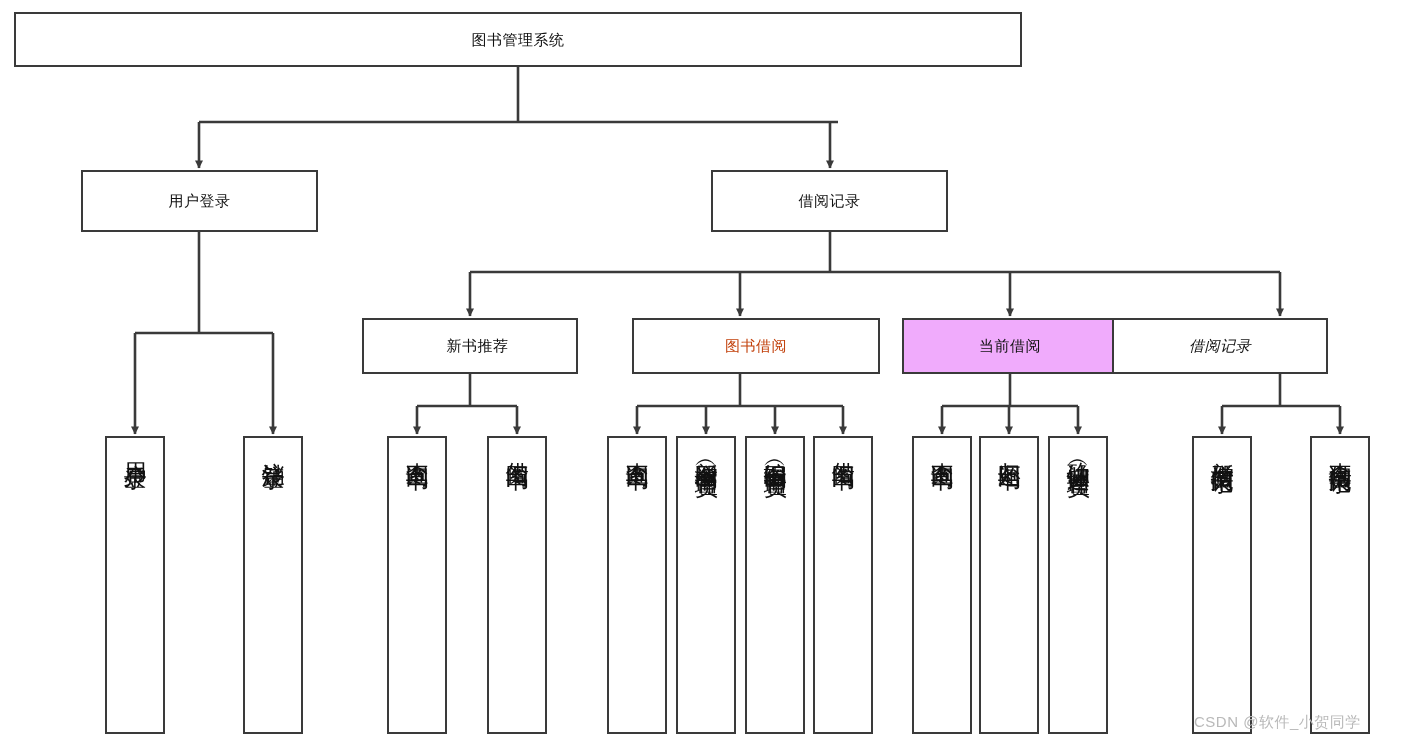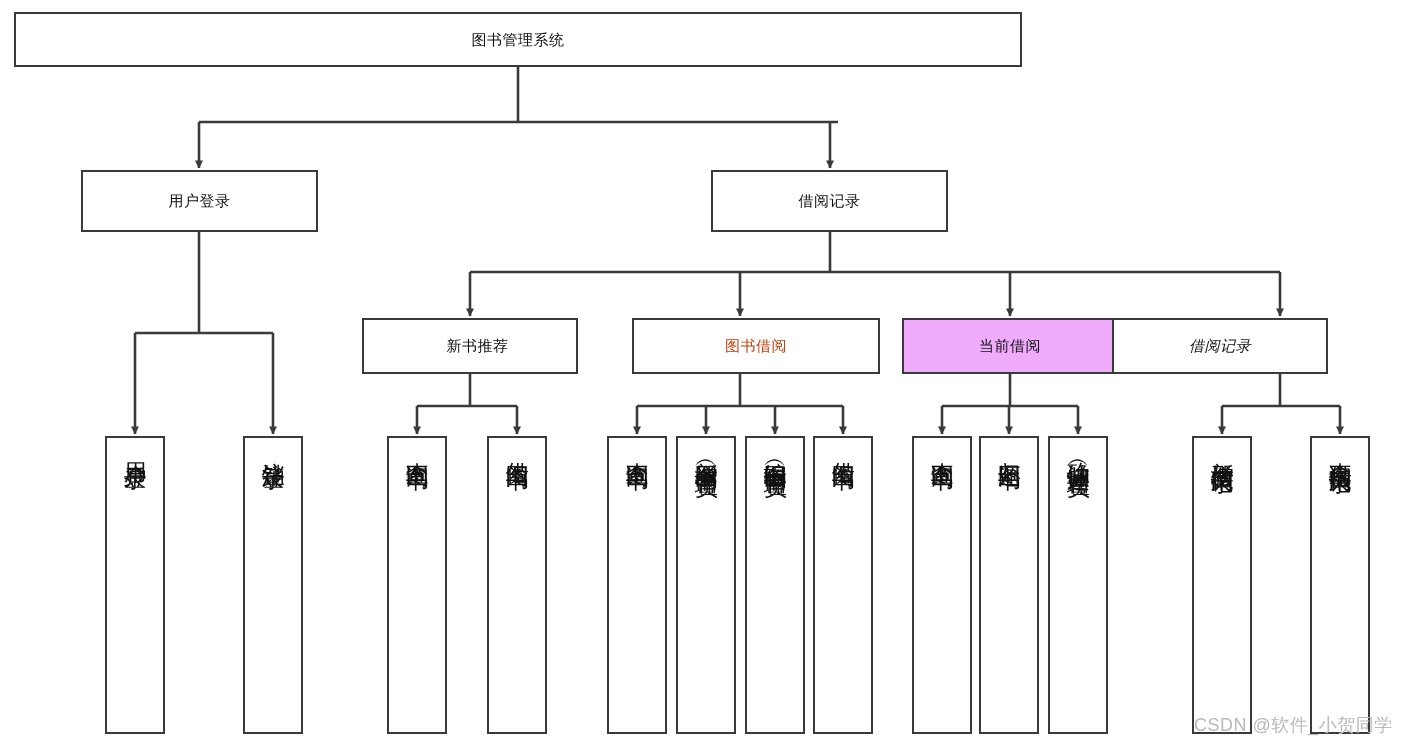--- a/index.html
+++ b/index.html
@@ -54,21 +54,21 @@
     writing-mode: vertical-rl;
     text-orientation: upright;
     font-size: 23px;
     line-height: 1.02;
     letter-spacing: 2px;
     white-space: nowrap;
   }
   .watermark {
     position: absolute;
     color: #b9b9b9;
-    font-size: 18px;
+    font-size: 15px;
     letter-spacing: 0.5px;
     white-space: nowrap;
     user-select: none;
   }
 </style>
 </head>
 <body>
 
 <div id="diagram-root">
 

